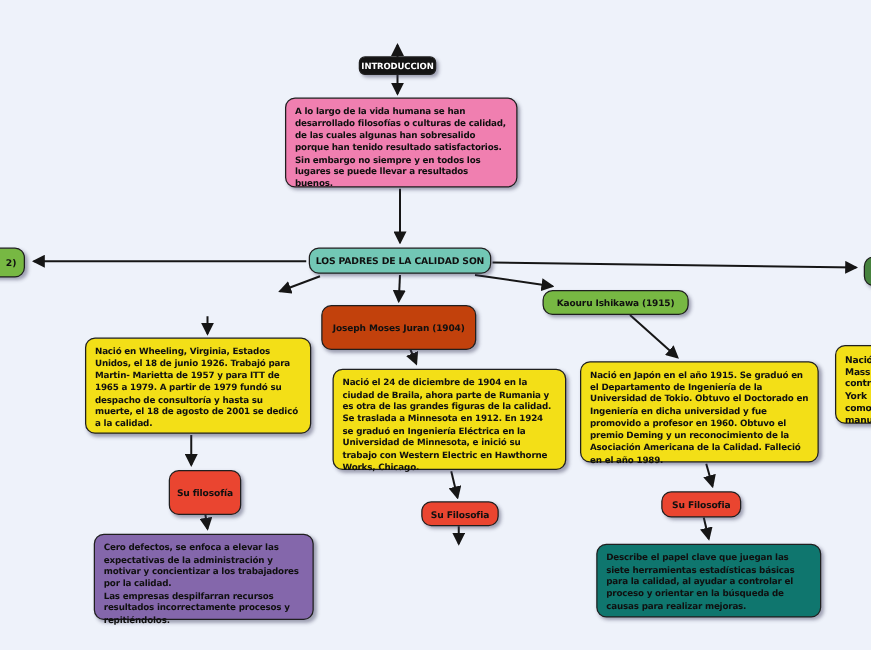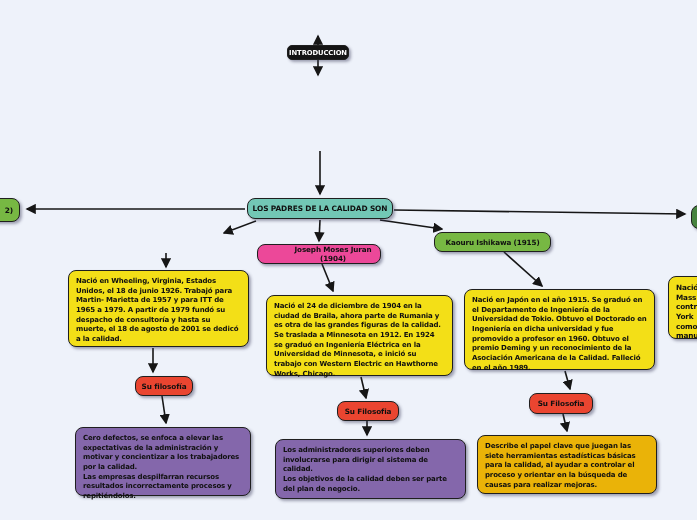--- a/index.html
+++ b/index.html
@@ -44,52 +44,51 @@
       <line x1="361" y1="377" x2="366" y2="398" marker-end="url(#arrow)"></line>
       <line x1="367" y1="421" x2="367" y2="435" marker-end="url(#arrow)"></line>
       <line x1="565" y1="371" x2="570" y2="389" marker-end="url(#arrow)"></line>
       <line x1="563" y1="414" x2="567" y2="431" marker-end="url(#arrow)"></line>
     </g>
   </svg>
 
 
   <div class="node label-node black-node" style="left: 287px; top: 45px; width: 62px; height: 15px; background-color: rgb(20, 20, 20);">INTRODUCCION</div>
 
+  <div class="node para-node" style="left: 228px; top: 78px; width: 186px; height: 72px; background-color: rgb(240, 127, 176);">A lo largo de la vida humana se han desarrollado filosofías o culturas de calidad, de las cuales algunas han sobresalido porque han tenido resultado satisfactorios. Sin embargo no siempre y en todos los lugares se puede llevar a resultados buenos.</div>
 
   <div class="node label-node" style="left: 247px; top: 198px; width: 146px; height: 21px; background-color: rgb(114, 199, 181);">LOS PADRES DE LA CALIDAD SON</div>
 
   <div class="node label-node" style="left: -54px; top: 198px; width: 74px; height: 24px; justify-content: flex-end; padding-right: 6px; background-color: rgb(119, 184, 67);">2)</div>
 
   <div class="node" style="left: 691px; top: 205px; width: 50px; height: 24px; background-color: rgb(70, 130, 62);"></div>
 
   <div class="node para-node" style="left: 668px; top: 276px; width: 80px; height: 63px; font-size: 7.3px; line-height: 1.32; background-color: rgb(243, 223, 23);">Nació
 Mass
 contr
 York
 como
 manu</div>
 
 
   <div class="node para-node" style="left: 68px; top: 270px; width: 181px; height: 77px; background-color: rgb(243, 223, 23);">Nació en Wheeling, Virginia, Estados Unidos, el 18 de junio 1926.  Trabajó para Martin- Marietta  de 1957 y para ITT de 1965 a 1979. A partir de 1979 fundó su despacho de consultoría y hasta su  muerte, el 18 de agosto de 2001 se dedicó a la calidad.</div>
 
-  <div class="node label-node red-node" style="left: 135px; top: 376px; width: 58px; height: 20px; background-color: rgb(234, 69, 48);">Su filosofía</div>
+  <div class="node label-node red-node" style="left: 135px; top: 376px; width: 58px; height: 36px; background-color: rgb(234, 69, 48);">Su filosofía</div>
 
   <div class="node para-node" style="left: 75px; top: 427px; width: 176px; height: 69px; background-color: rgb(132, 103, 171);">Cero defectos,  se enfoca a elevar las expectativas de la administración y motivar y concientizar a los trabajadores por la calidad.
 Las empresas despilfarran recursos resultados incorrectamente procesos y repitiéndolos.</div>
 
-  <div class="node label-node" style="left: 257px; top: 244px; width: 124px; height: 20px; font-size: 7.2px; background-color: #ec4899; padding-left: 28px;">Joseph Moses Juran (1904)</div>
+  <div class="node label-node" style="left: 257px; top: 244px; width: 124px; height: 36px; font-size: 7.2px; background-color: #c2410c;">Joseph Moses Juran (1904)</div>
 
   <div class="node para-node" style="left: 266px; top: 295px; width: 187px; height: 81px; background-color: rgb(243, 223, 23);">Nació el 24 de diciembre de 1904 en la ciudad de Braila, ahora parte de Rumania y es otra de las grandes figuras de la calidad. Se traslada a Minnesota en 1912. En 1924 se graduó en Ingeniería Eléctrica en la Universidad de Minnesota, e inició su trabajo con Western Electric en Hawthorne Works, Chicago.</div>
 
   <div class="node label-node red-node" style="left: 337px; top: 401px; width: 62px; height: 20px; background-color: rgb(234, 69, 48);">Su Filosofia</div>
 
-  <div class="node para-node" style="left: 275px; top: 439px; width: 191px; height: 60px; background-color: rgb(132, 103, 171);">Los administradores superiores deben involucrarse para dirigir el sistema de calidad.
-Los objetivos de la calidad deben ser parte del plan de negocio.</div>
 
   <div class="node label-node" style="left: 434px; top: 232px; width: 117px; height: 20px; font-size: 7.2px; background-color: rgb(119, 184, 67);">Kaouru Ishikawa (1915)</div>
 
   <div class="node para-node" style="left: 464px; top: 289px; width: 191px; height: 81px; background-color: rgb(243, 223, 23);">Nació en Japón en el año 1915. Se graduó en el Departamento de Ingeniería de la Universidad de Tokio. Obtuvo el Doctorado en Ingeniería en dicha universidad y fue promovido a profesor en 1960. Obtuvo el premio Deming y un reconocimiento de la Asociación Americana de la Calidad. Falleció en el año 1989.</div>
 
   <div class="node label-node red-node" style="left: 529px; top: 393px; width: 64px; height: 21px; background-color: rgb(234, 69, 48);">Su Filosofia</div>
 
-  <div class="node para-node" style="left: 477px; top: 435px; width: 180px; height: 59px; background-color: #eab308;">Describe el papel clave que juegan las siete herramientas estadísticas básicas para la calidad, al ayudar a controlar el proceso y orientar en la búsqueda de causas para realizar mejoras.</div>
+  <div class="node para-node" style="left: 477px; top: 435px; width: 180px; height: 59px; background-color: #0f766e;">Describe el papel clave que juegan las siete herramientas estadísticas básicas para la calidad, al ayudar a controlar el proceso y orientar en la búsqueda de causas para realizar mejoras.</div>
 
 </div>
 
 </body></html>

